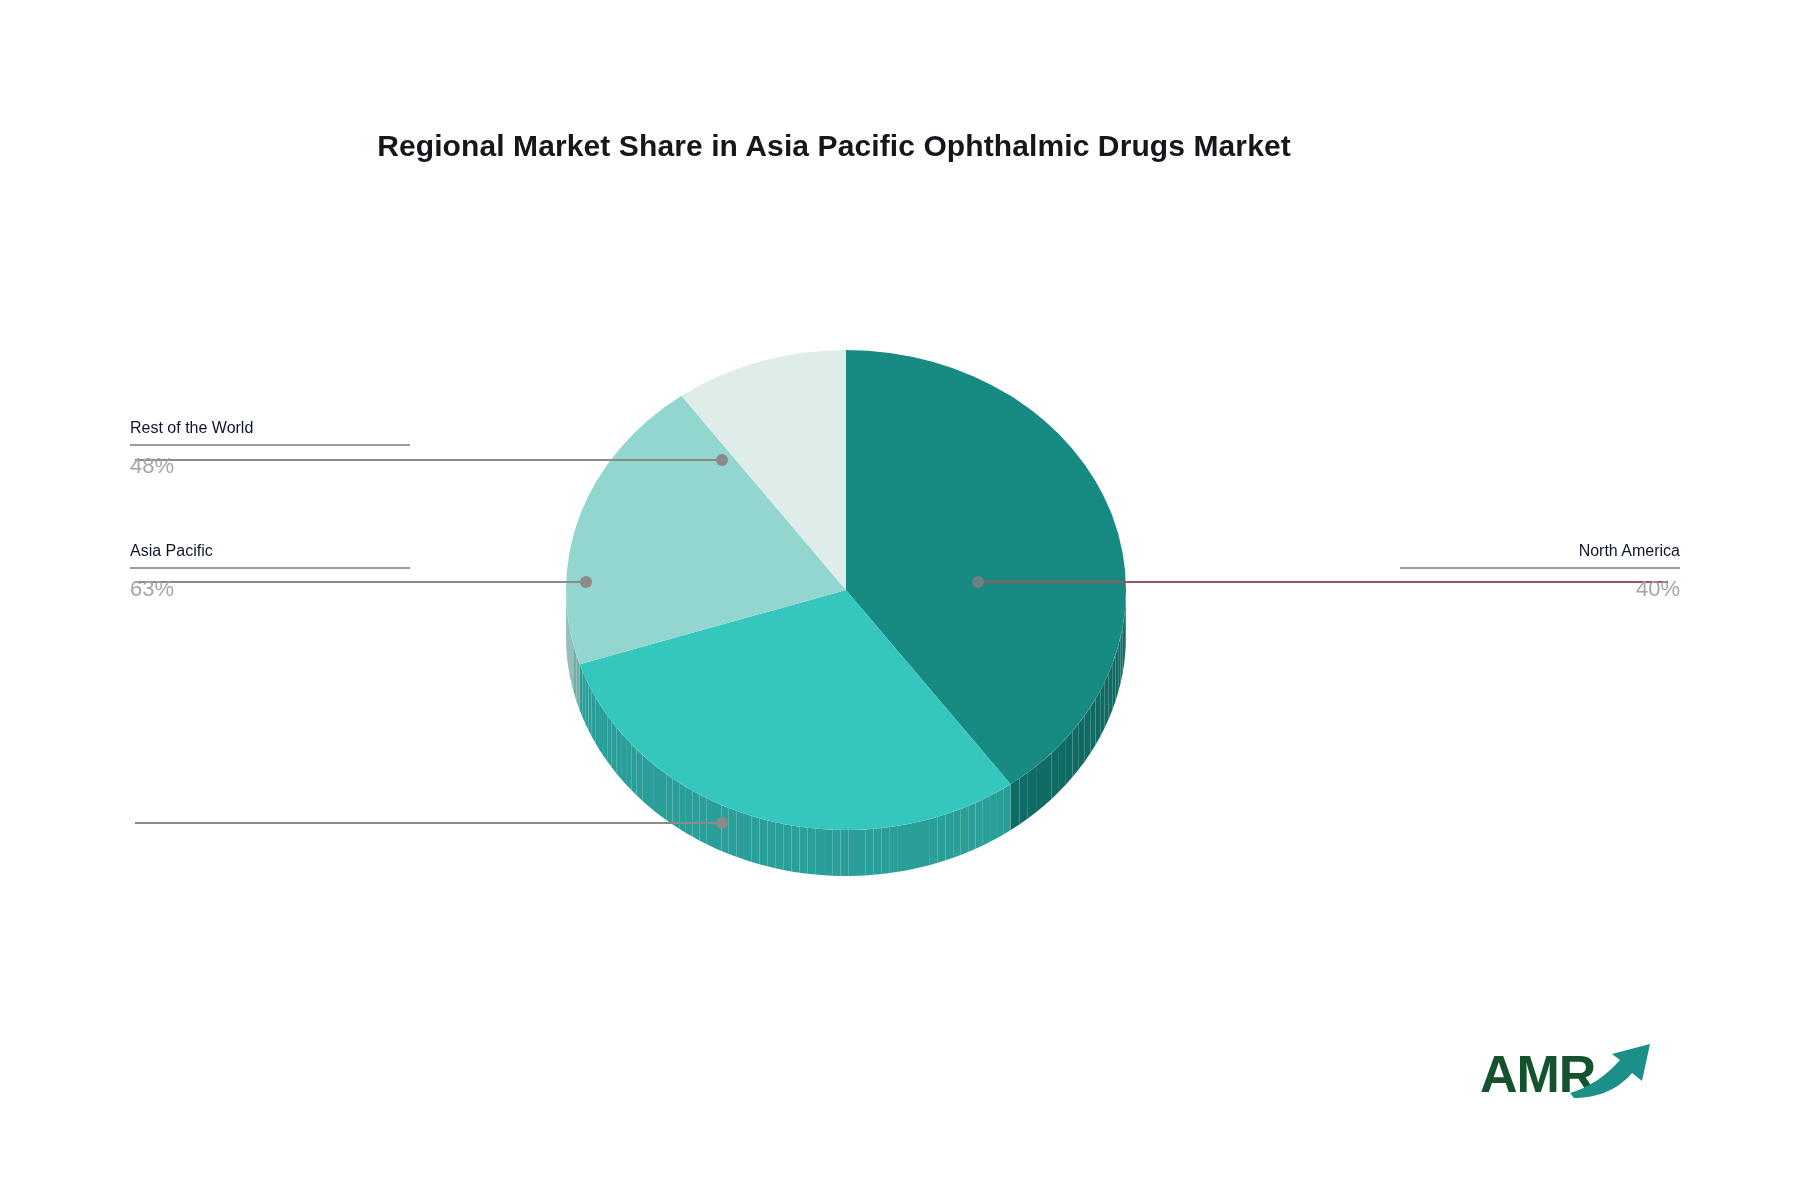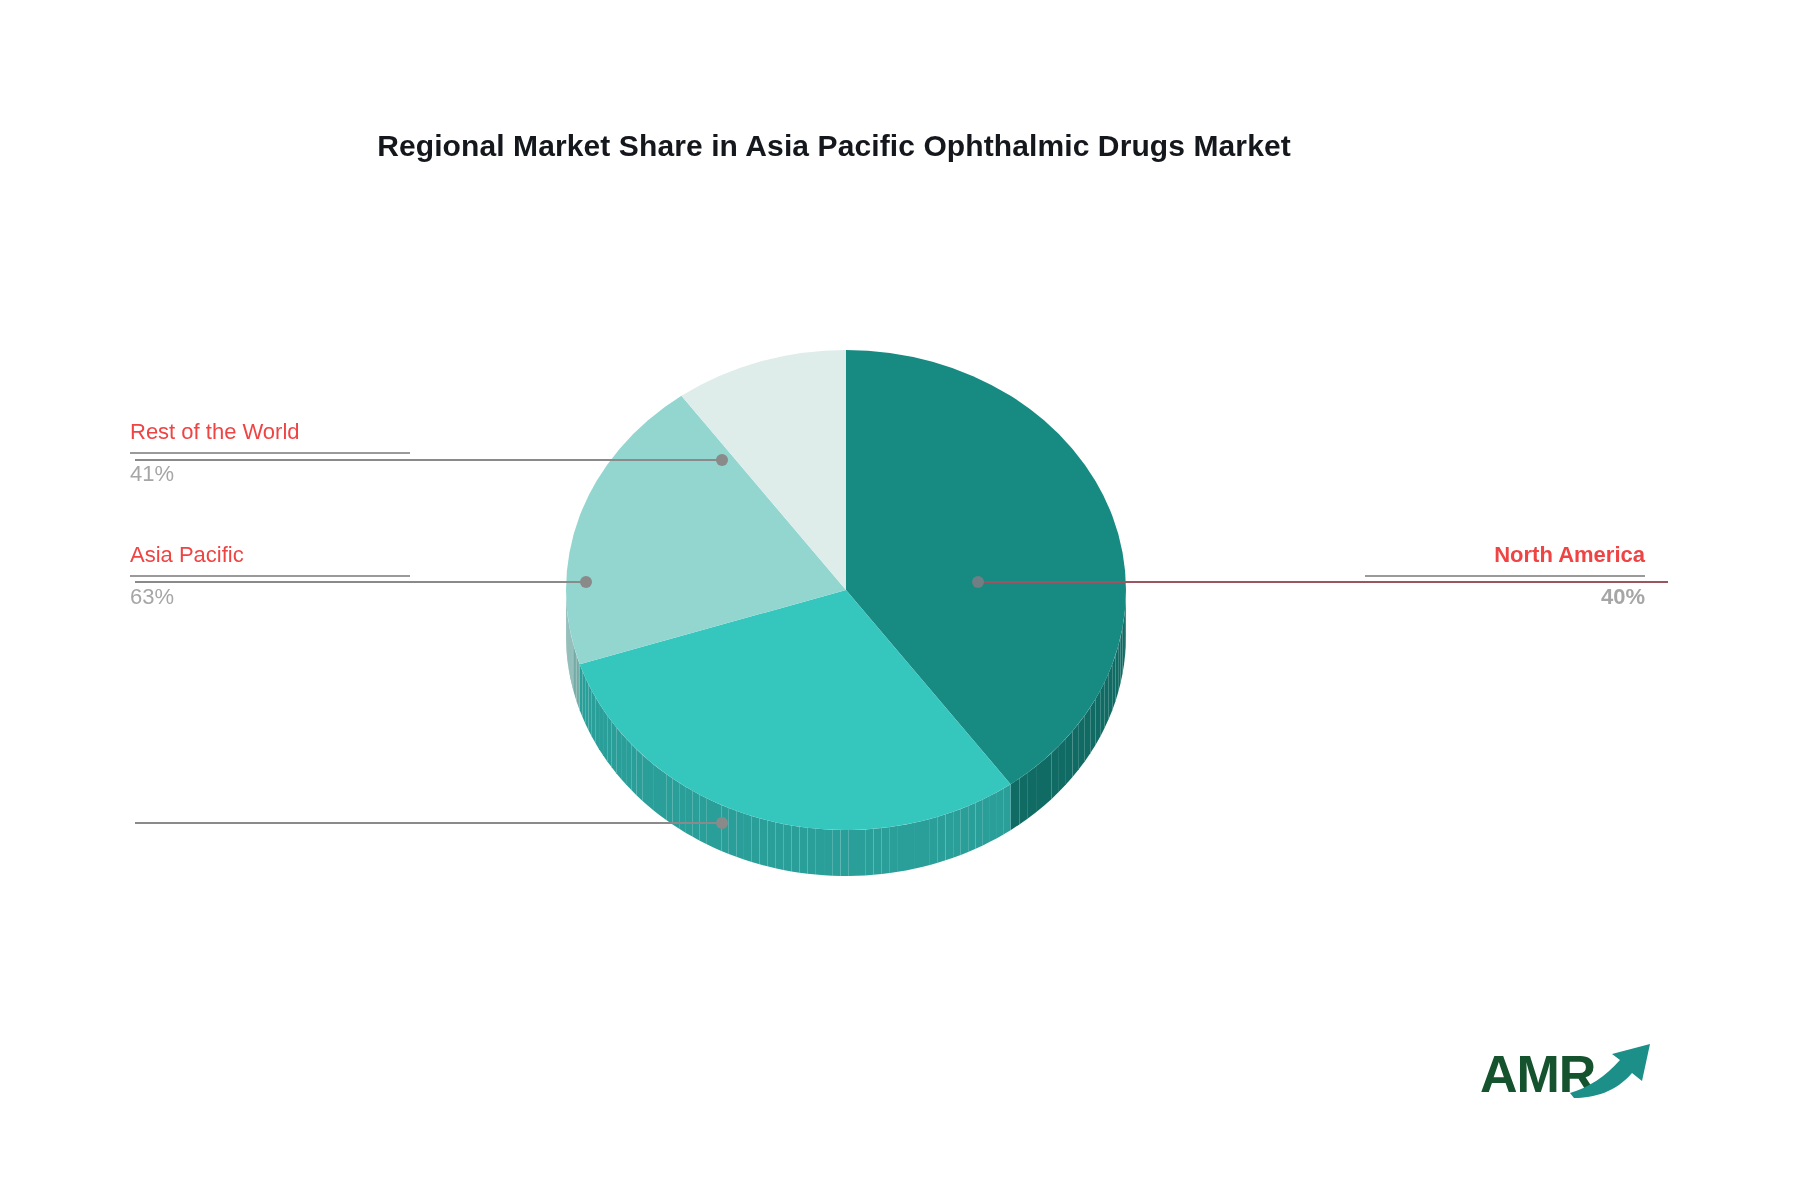--- a/index.html
+++ b/index.html
@@ -55,22 +55,22 @@
   #pie-svg {
     display: block;
   }
 
   
   .callout {
     position: absolute;
     font-family: "Liberation Sans", sans-serif;
   }
   .callout .cl-name {
-    font-size: 22px;
-    color: #ef4444;
+    font-size: 16px;
+    color: #0f172a;
     white-space: nowrap;
     line-height: 1.25;
   }
   .callout .cl-rule {
     height: 2px;
     background: #9a9a9a;
     margin-top: 6px;
     margin-bottom: 6px;
   }
   .callout .cl-value {
@@ -98,24 +98,23 @@
     width: 280px;
   }
   #callout-eu {
     position: absolute;
     left: 130px;
     top: 782px;
     width: 280px;
   }
   #callout-na {
     position: absolute;
-    left: 1365px;
+    left: 1400px;
     top: 541px;
     width: 280px;
-    font-weight: bold;
   }
 
   
   #leaders {
     position: absolute;
     left: 0;
     top: 0;
     width: 1800px;
     height: 1196px;
     pointer-events: none;
@@ -290,21 +289,21 @@
     <line x1="135" y1="823" x2="722" y2="823" stroke="#8a8a8a" stroke-width="2.2"></line>
     <circle cx="722" cy="823" r="6" fill="#8a8a8a"></circle>
 
     <line x1="1668" y1="582" x2="978" y2="582" stroke="#9b5560" stroke-width="2.2"></line>
     <circle cx="978" cy="582" r="6" fill="#6f7f84"></circle>
   </svg>
 
   <div class="callout left" id="callout-row">
     <div class="cl-name">Rest of the World</div>
     <div class="cl-rule"></div>
-    <div class="cl-value">41%</div>
+    <div class="cl-value">48%</div>
   </div>
 
   <div class="callout left" id="callout-ap">
     <div class="cl-name">Asia Pacific</div>
     <div class="cl-rule"></div>
     <div class="cl-value">63%</div>
   </div>
 
 
   <div class="callout right" id="callout-na">

